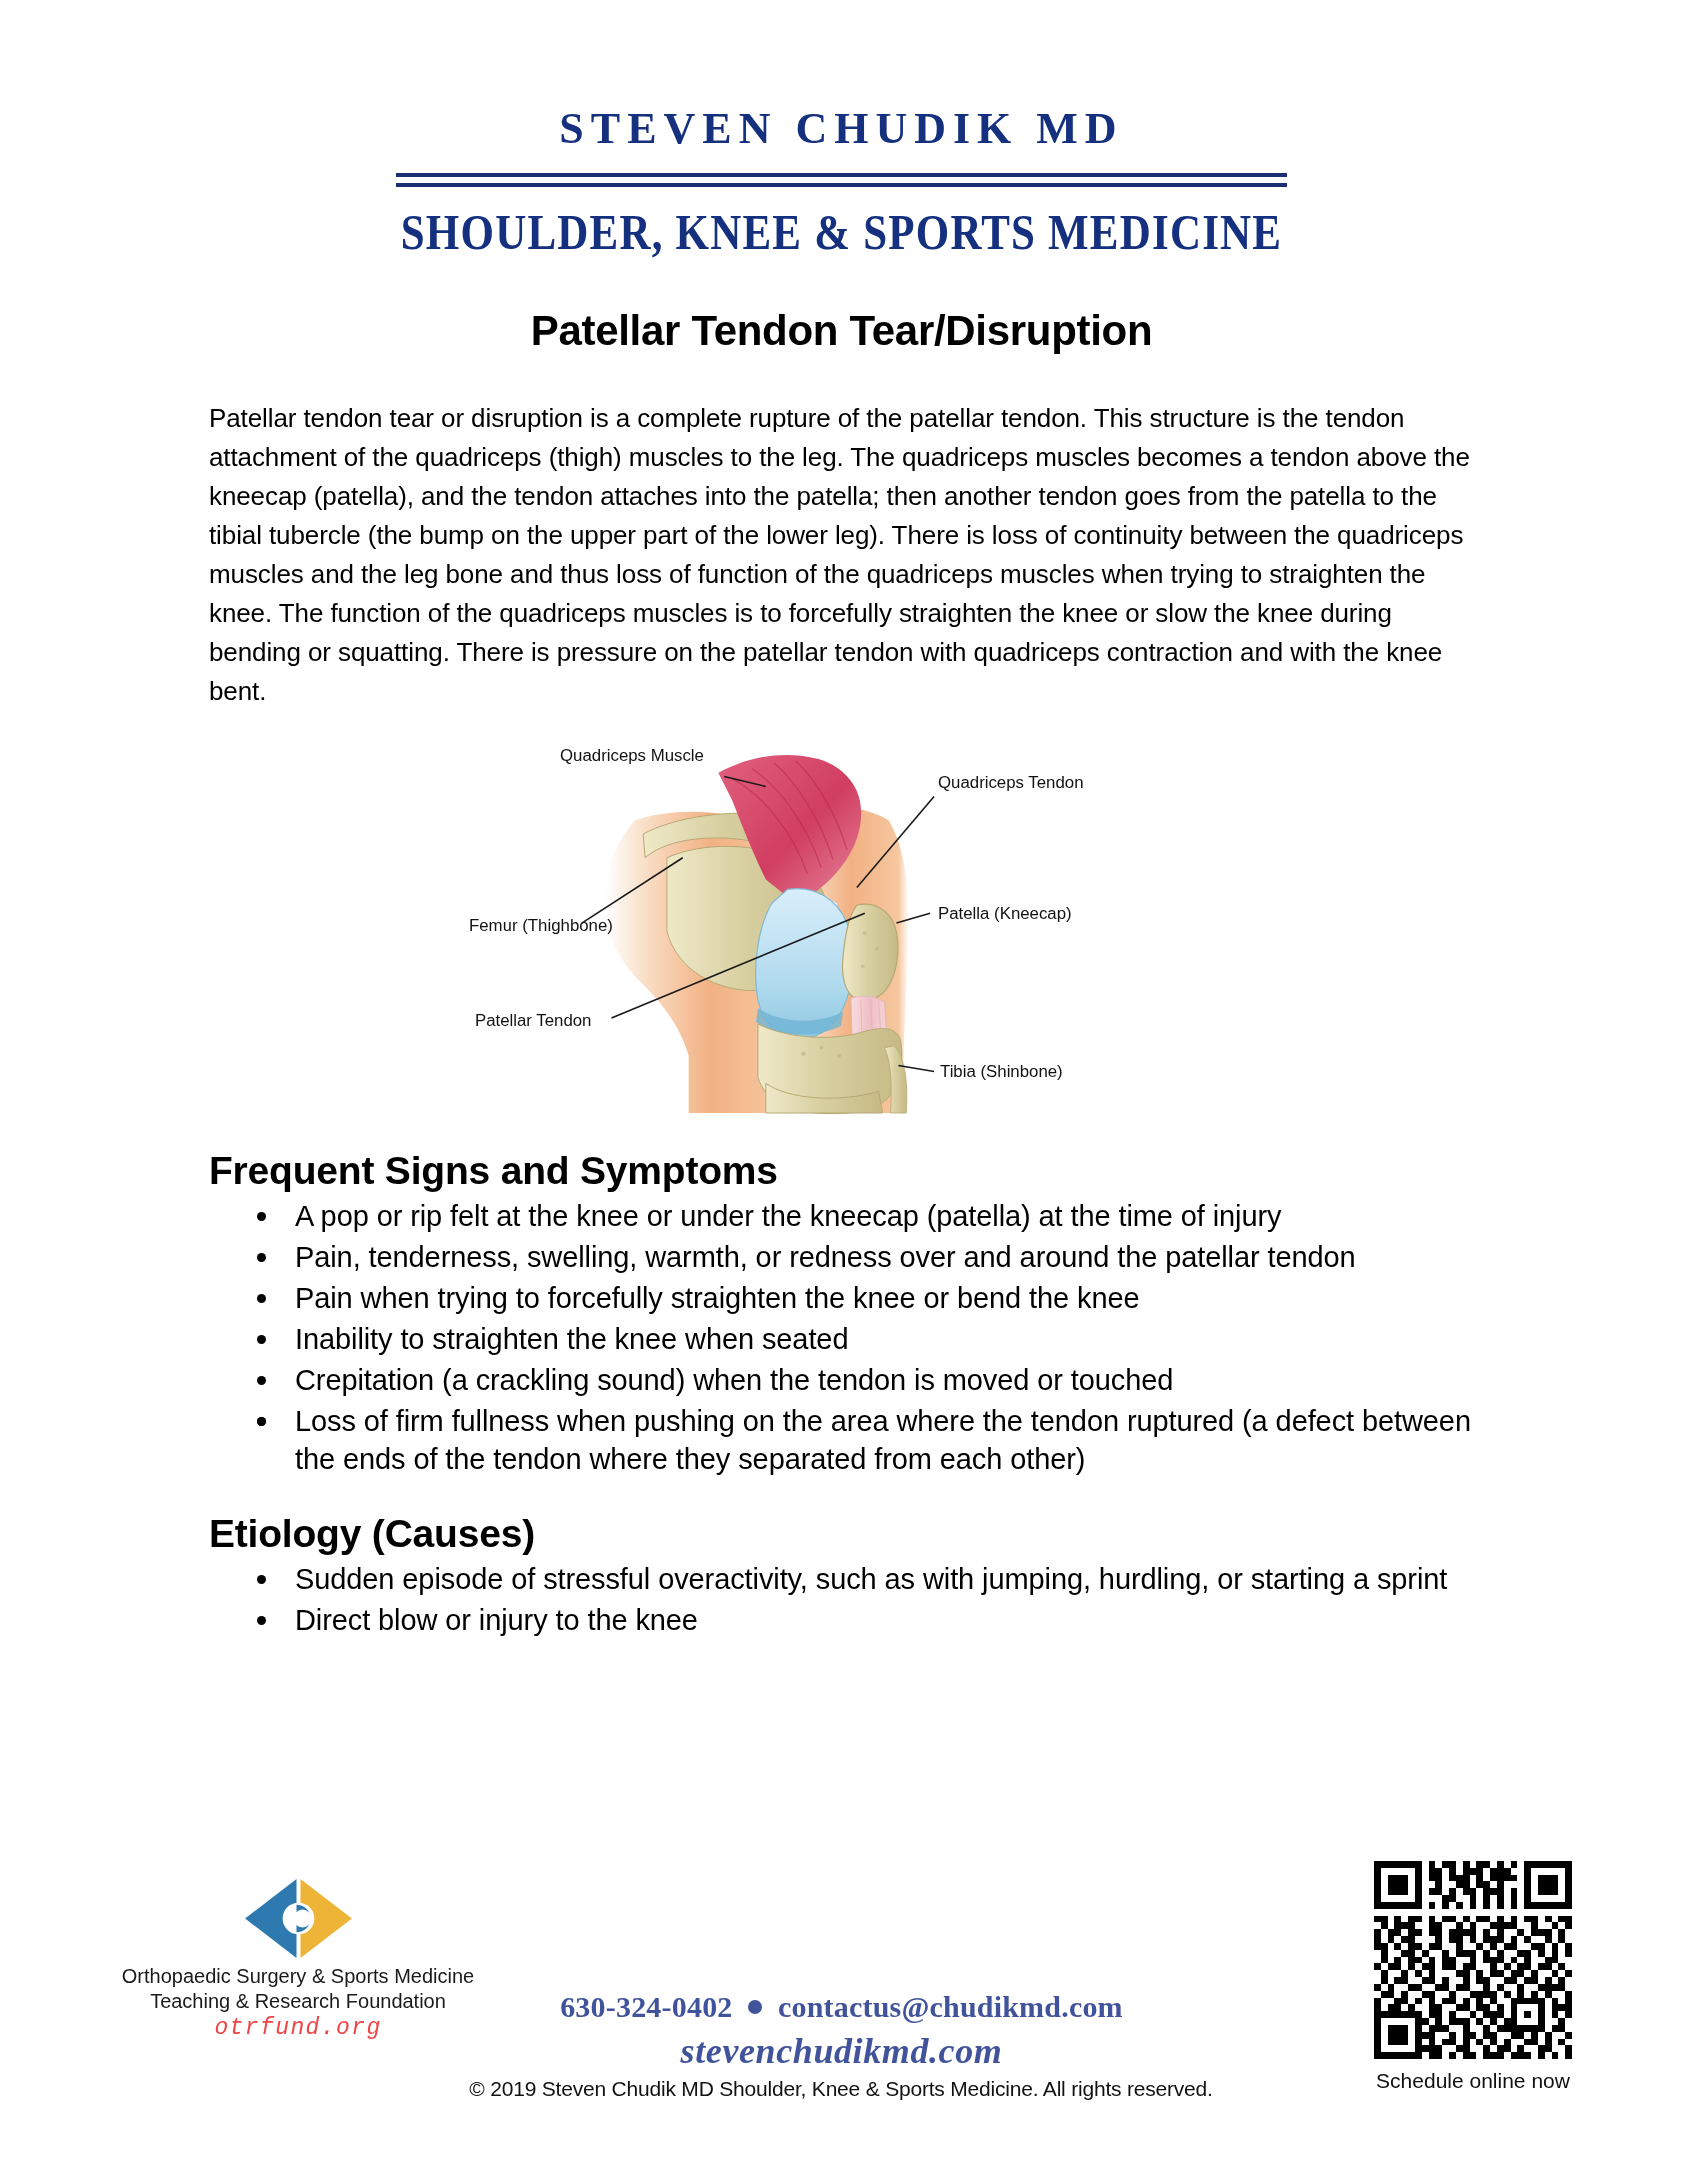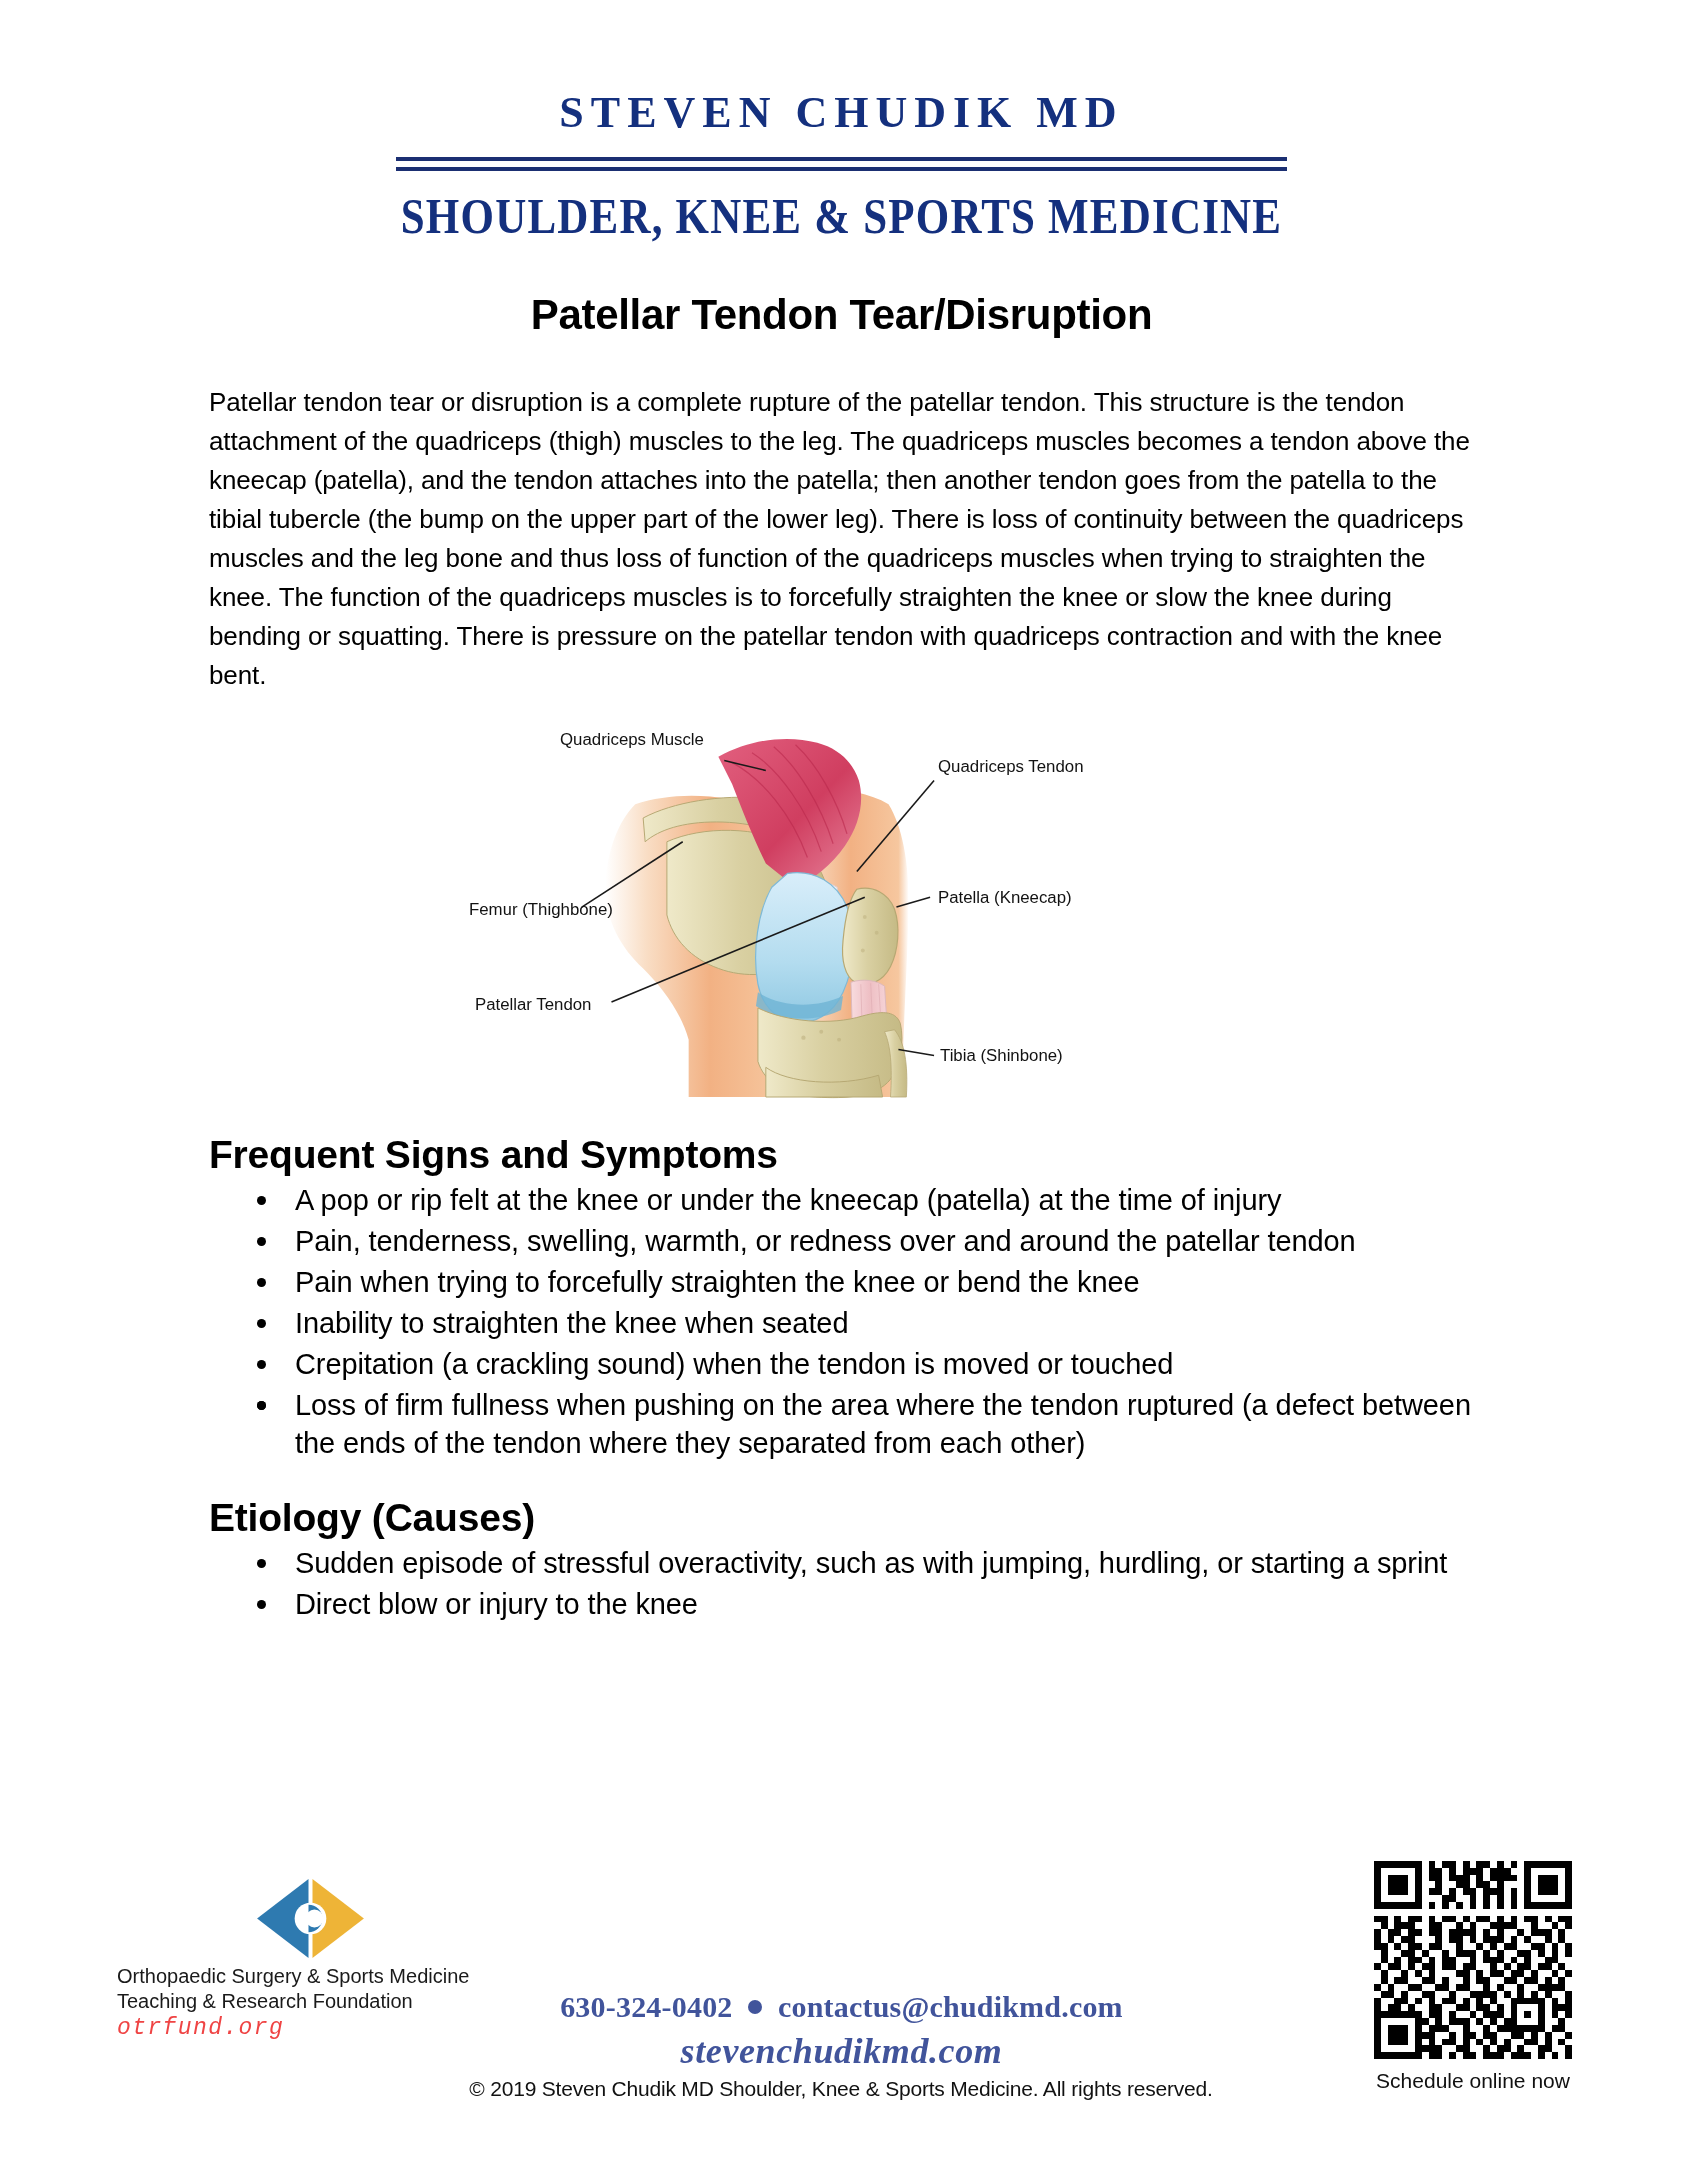--- a/index.html
+++ b/index.html
@@ -11,21 +11,21 @@
     font-family: "Liberation Sans", sans-serif;
     color: #000000;
     position: relative;
     overflow: hidden;
   }
 
   .page {
     position: relative;
     width: 1683px;
     height: 2178px;
-    padding: 0;
+    padding: 16px;
   }
 
   
   .letterhead {
     text-align: center;
     padding-top: 91px;
   }
   .practice-name {
     font-family: "Liberation Serif", serif;
     color: #14307e;
@@ -124,24 +124,24 @@
   
   .footer {
     position: absolute;
     left: 0;
     right: 0;
     bottom: 0;
     height: 327px;
   }
   .otr-block {
     position: absolute;
-    left: 117px;
+    left: 105px;
     top: 22px;
     width: 386px;
-    text-align: left;
+    text-align: center;
   }
   .otr-logo { margin: 0 auto; display: block; }
   .otr-line {
     font-family: "Liberation Sans", sans-serif;
     font-size: 20px;
     line-height: 25px;
     color: #1a1a1a;
   }
   .otr-url {
     font-family: Liberation Mono, monospace;

